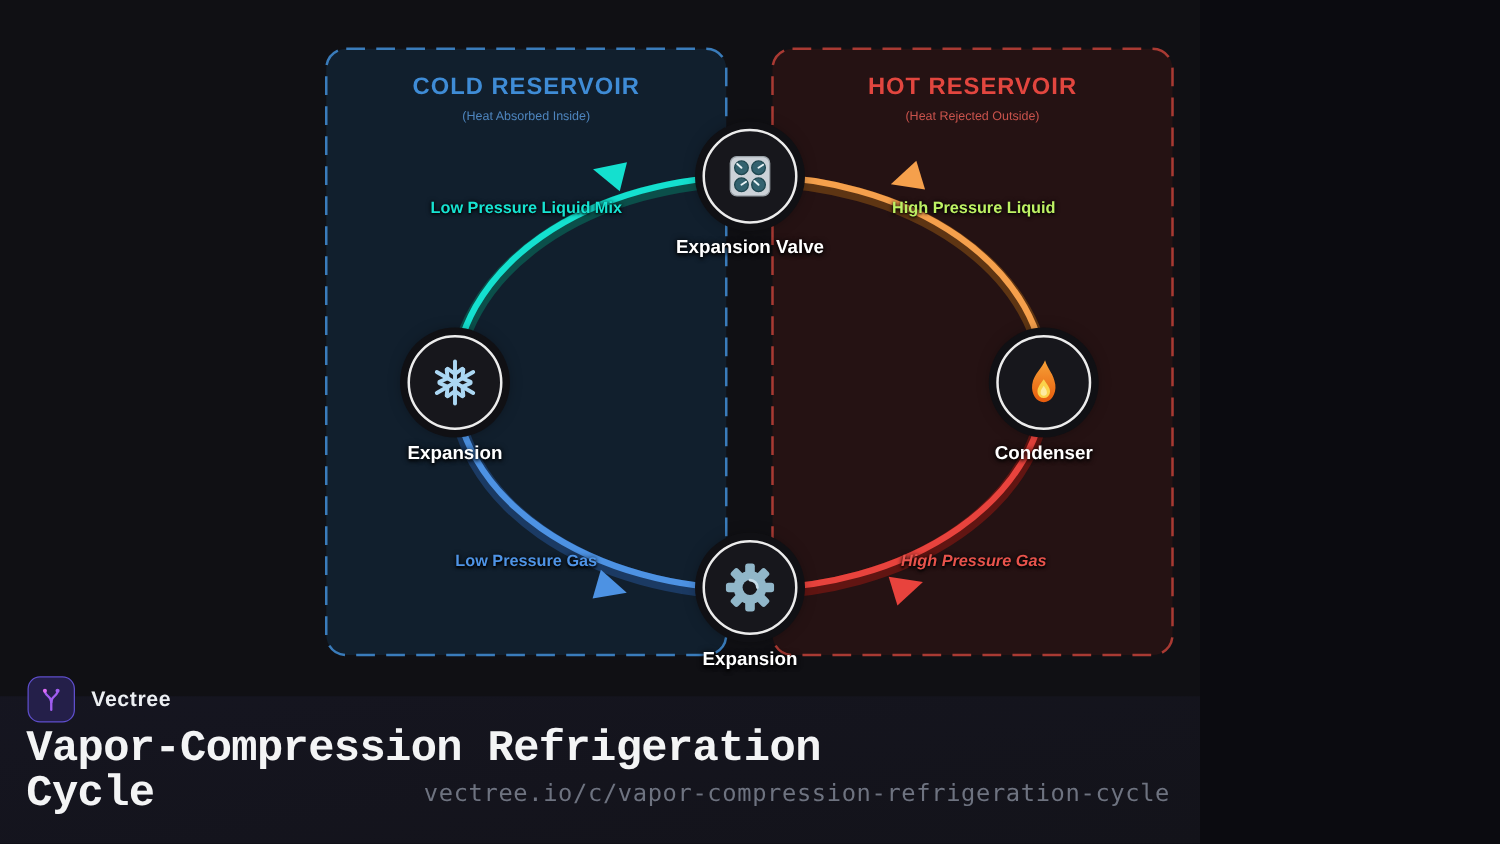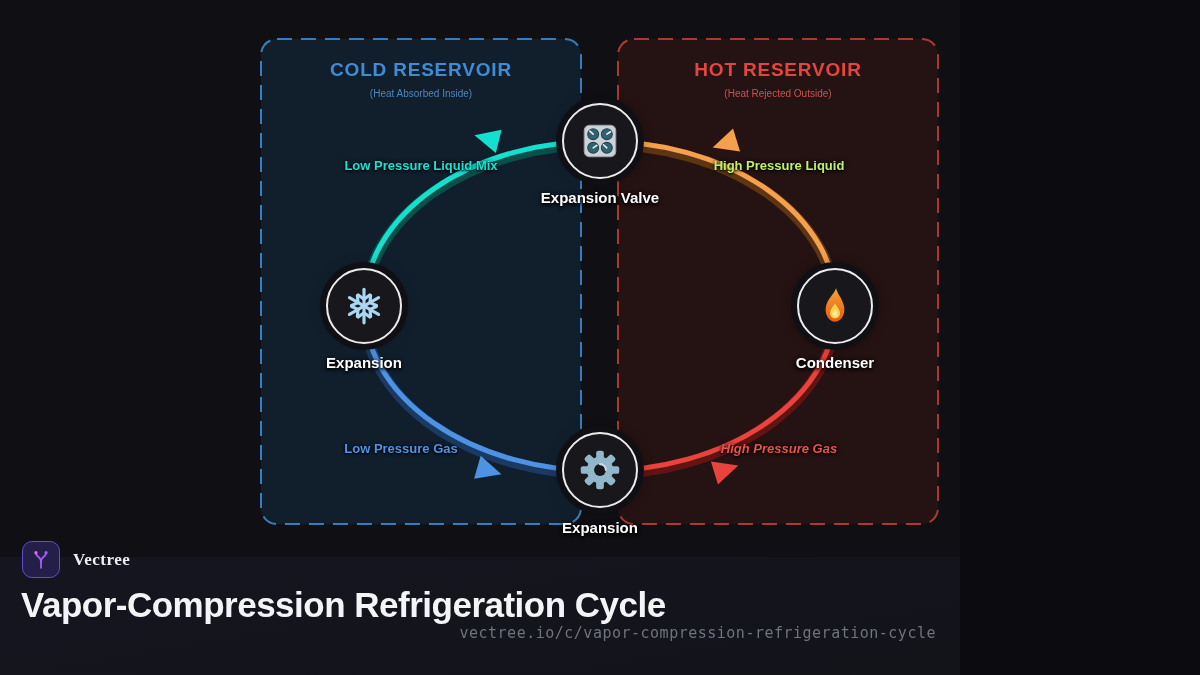--- a/index.html
+++ b/index.html
@@ -33,27 +33,27 @@
     background:#17171c;border:2px solid #ececec;box-sizing:border-box;
     box-shadow:0 0 0 6px #101014,0 0 14px rgba(0,0,0,.7);
     display:flex;align-items:center;justify-content:center;}
   .node-label{position:absolute;transform:translateX(-50%);font-size:15px;font-weight:bold;
     color:#fff;white-space:nowrap;text-shadow:0 2px 3px #000,0 0 5px rgba(0,0,0,.9);}
 
   
   .brand-row{position:absolute;left:22px;top:541px;display:flex;align-items:center;gap:13px;}
   .brand-logo{width:38px;height:37px;border-radius:10px;background:#241f49;
     border:1.5px solid #5e4ecb;box-sizing:border-box;display:flex;align-items:center;justify-content:center;}
-  .brand-name{font-family:Liberation Serif, serif;font-weight:bold;font-size:17px;
+  .brand-name{font-family:Liberation Sans, sans-serif;font-weight:bold;font-size:17px;
     color:#eceff2;letter-spacing:0.5px;}
   .poster-title{position:absolute;left:21px;top:581px;width:720px;margin:0;
-    font-family:Liberation Sans, sans-serif;font-weight:bold;font-size:35px;line-height:47px;
+    font-family:Liberation Mono, monospace;font-weight:bold;font-size:35px;line-height:36px;
     color:#f3f4f5;letter-spacing:-0.5px;}
   .poster-url{position:absolute;right:24px;top:624px;
-    font-family:"DejaVu Sans Mono",monospace;font-size:15px;color:#6e7380;letter-spacing:0.5px;}
+    font-family:"DejaVu Sans Mono",monospace;font-size:19px;color:#6e7380;letter-spacing:0.5px;}
 </style>
 </head>
 <body>
 
 <div class="stage">
 
   <div class="diagram-panel">
 
     <svg class="cycle-svg" width="977" height="557" viewBox="0 0 977 557">
 
@@ -82,21 +82,21 @@
       <div class="res-title">COLD RESERVOIR</div>
       <div class="res-sub">(Heat Absorbed Inside)</div>
     </div>
     <div class="res-head hot" style="left:618px;top:59px;">
       <div class="res-title">HOT RESERVOIR</div>
       <div class="res-sub">(Heat Rejected Outside)</div>
     </div>
 
     <div class="flow-label cyan" style="left:421px;top:158px;">Low Pressure Liquid Mix</div>
     <div class="flow-label orange" style="left:779px;top:158px;">High Pressure Liquid</div>
-    <div class="flow-label blue" style="left:401px;top:441px;">Low Pressure Gas</div>
+    <div class="flow-label blue" style="left:421px;top:441px;">Low Pressure Gas</div>
     <div class="flow-label red" style="left:779px;top:441px;">High Pressure Gas</div>
 
     <div class="node-circle" style="left:562px;top:103px;">
       <svg width="42" height="42" viewBox="0 0 40 40">
         <rect x="5" y="5" width="30" height="30" rx="5" fill="#ccd2d8" stroke="#9aa2a8" stroke-width="1"></rect>
         <g stroke="#1f4750" stroke-width="1">
           <circle cx="13.5" cy="13.5" r="5.2" fill="#33626f"></circle>
           <circle cx="26.5" cy="13.5" r="5.2" fill="#33626f"></circle>
           <circle cx="13.5" cy="26.5" r="5.2" fill="#33626f"></circle>
           <circle cx="26.5" cy="26.5" r="5.2" fill="#33626f"></circle>

